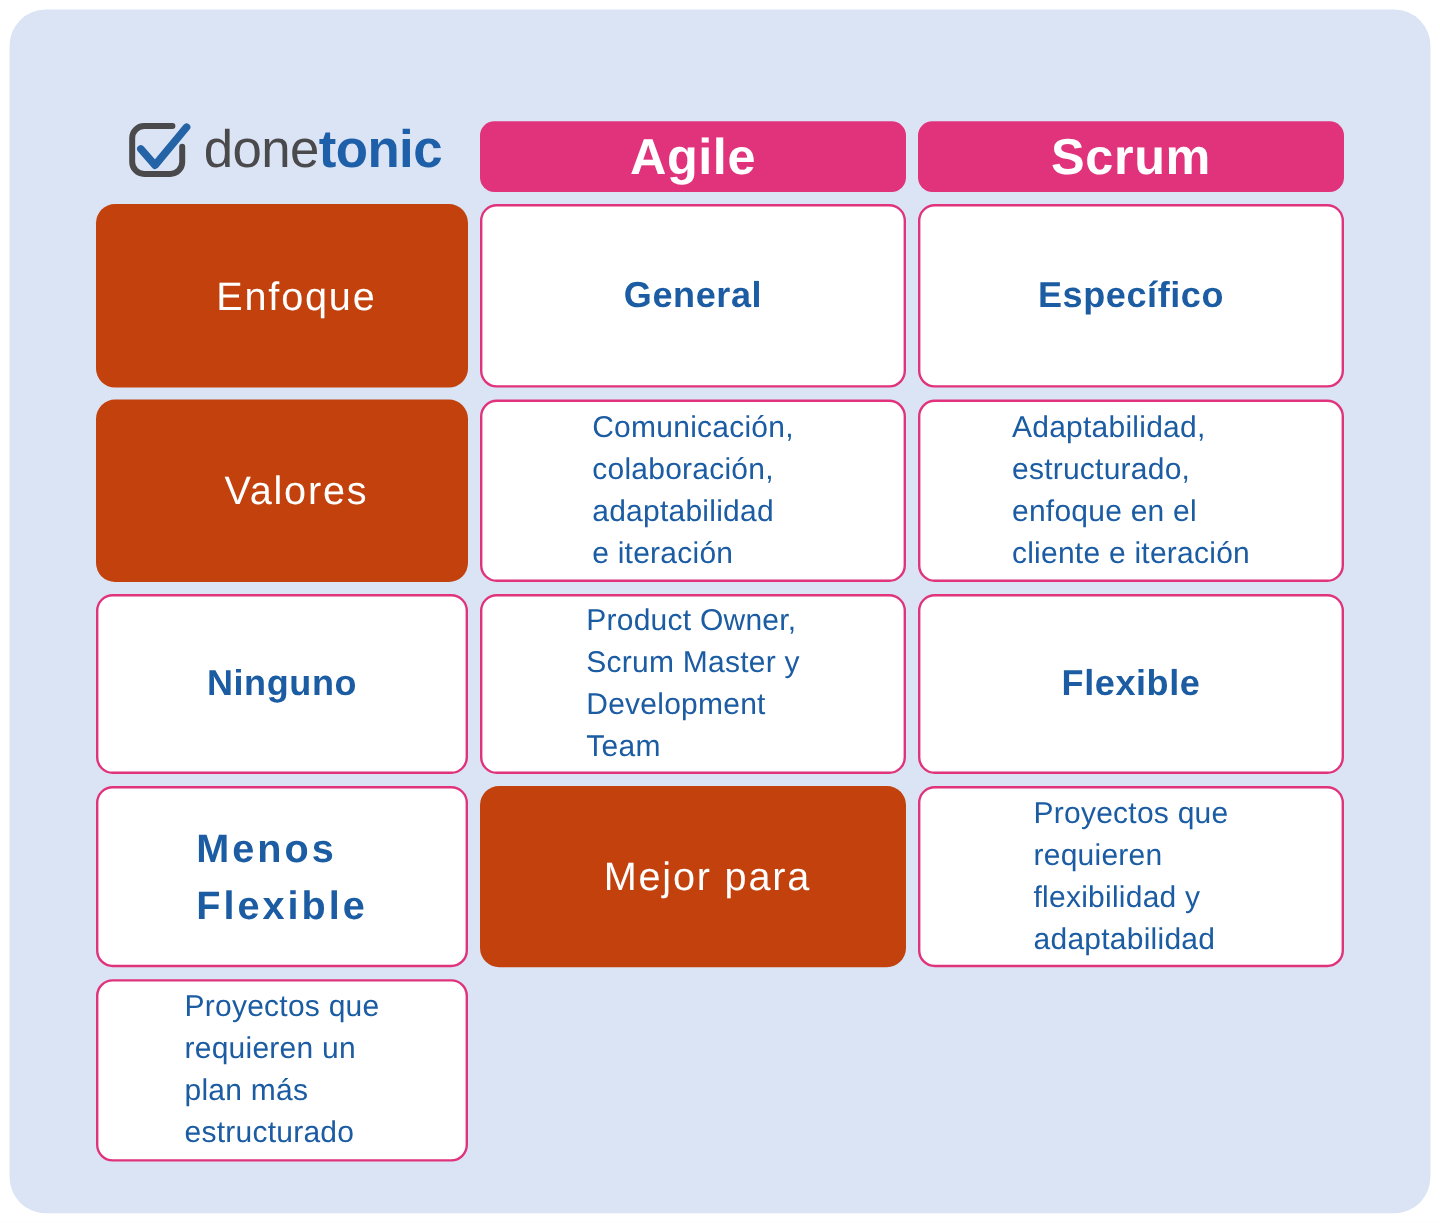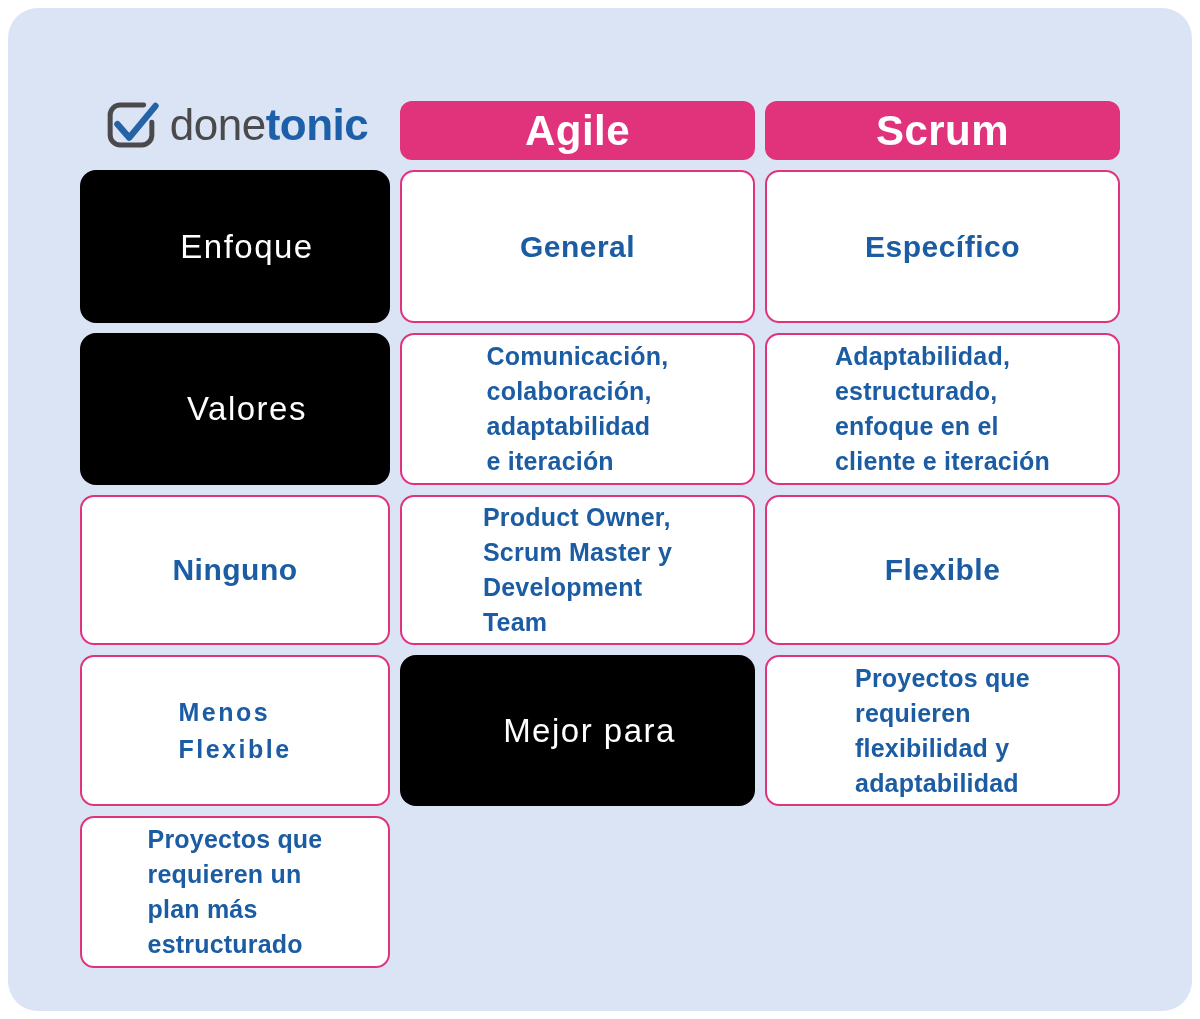--- a/index.html
+++ b/index.html
@@ -59,21 +59,21 @@
     font-size: 42px;
     font-weight: 700;
     display: flex;
     align-items: center;
     justify-content: center;
     letter-spacing: 0.5px;
     margin-top: 11px;
   }
   
   .label-cell {
-    background: #000000;
+    background: #c2410c;
     border-radius: 16px;
     color: #ffffff;
     font-size: 33px;
     font-weight: 400;
     letter-spacing: 1.5px;
     display: flex;
     align-items: center;
     justify-content: center;
     text-align: center;
     padding-left: 24px;
@@ -94,29 +94,29 @@
   .value-text {
     white-space: pre-line;
   }
   .big {
     font-size: 30px;
     font-weight: 700;
     text-align: center;
     letter-spacing: 0.5px;
   }
   .big-multi {
-    font-size: 25px;
+    font-size: 33px;
     font-weight: 700;
     text-align: left;
     letter-spacing: 2.5px;
     line-height: 1.45;
   }
   .multi {
     font-size: 25px;
-    font-weight: 700;
+    font-weight: 400;
     text-align: left;
     line-height: 1.4;
     letter-spacing: 0.2px;
   }
 </style>
 </head>
 <body>
 
 <div class="card">
   <div class="grid">

